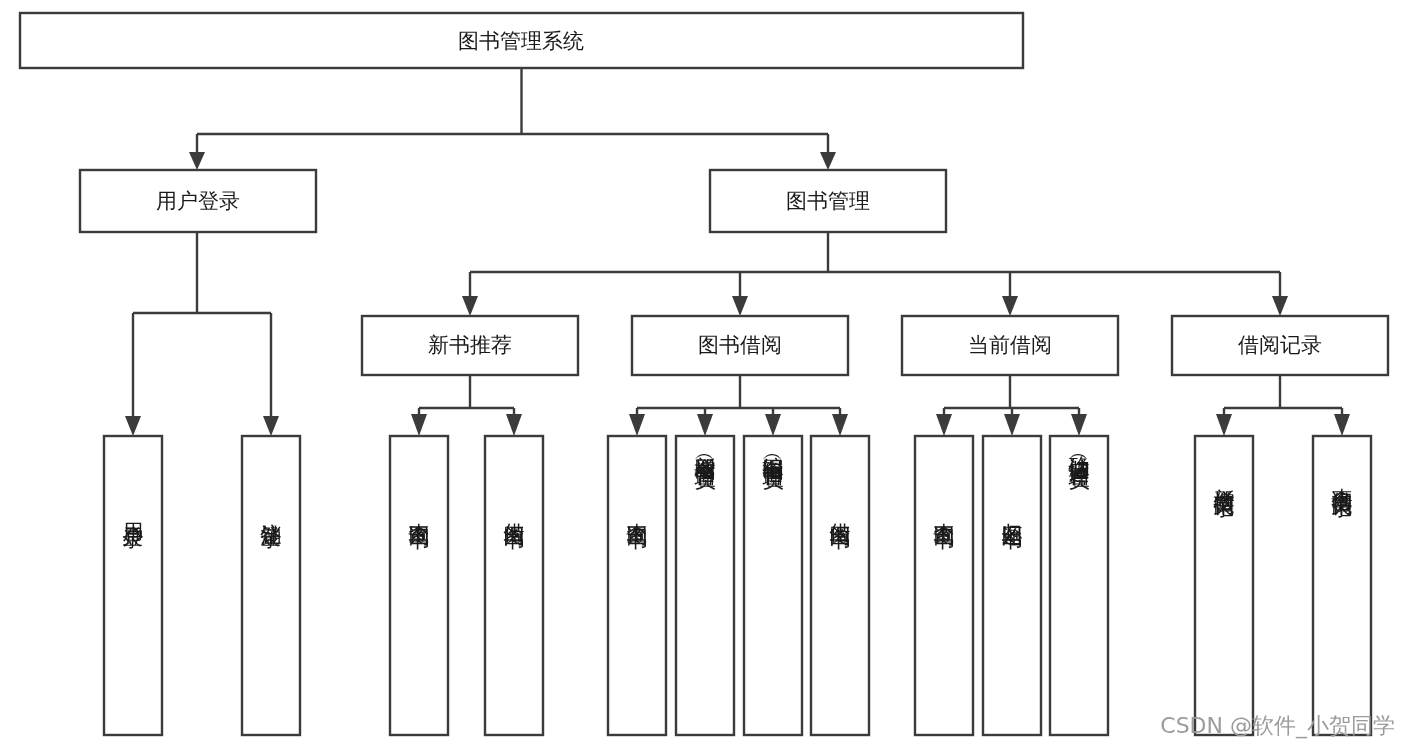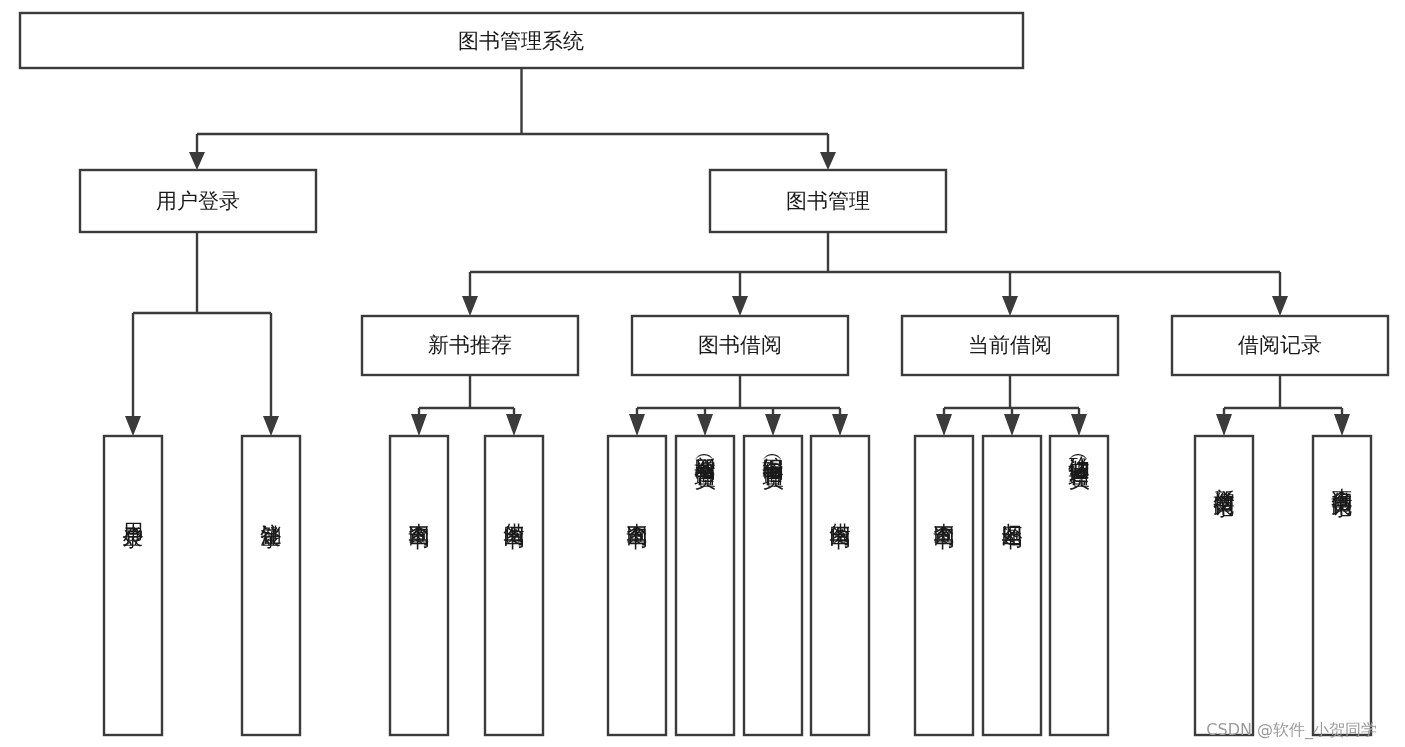--- a/index.html
+++ b/index.html
@@ -48,24 +48,24 @@
     font-family: "DejaVu Sans", "Liberation Sans", sans-serif;
     font-size: 21px;
     fill: #1a1a1a;
     writing-mode: vertical-rl;
     text-orientation: upright;
     text-anchor: middle;
     letter-spacing: 2px;
   }
   .watermark {
     position: absolute;
-    right: 28px;
+    right: 10px;
     bottom: 6px;
     font-family: "DejaVu Sans", "Liberation Sans", sans-serif;
-    font-size: 16px;
+    font-size: 22px;
     color: #9b9b9b;
     white-space: nowrap;
     user-select: none;
   }
 </style>
 </head>
 <body>
 
 <svg id="diagram" viewBox="0 0 1405 747" xmlns="http://www.w3.org/2000/svg">
 

